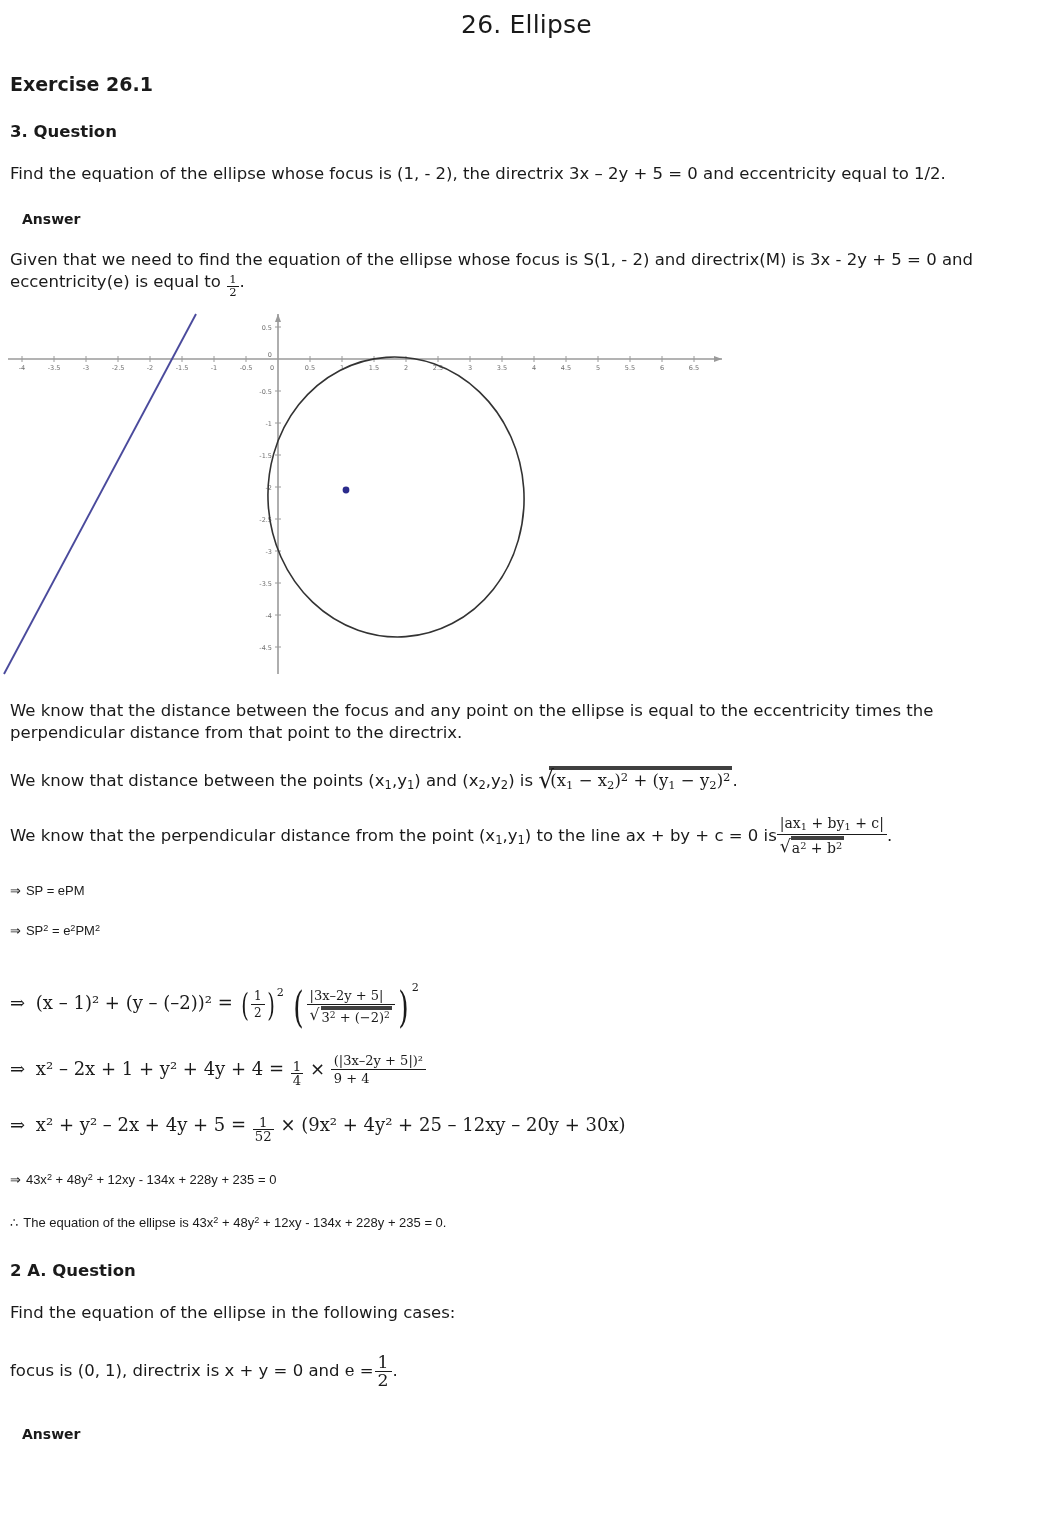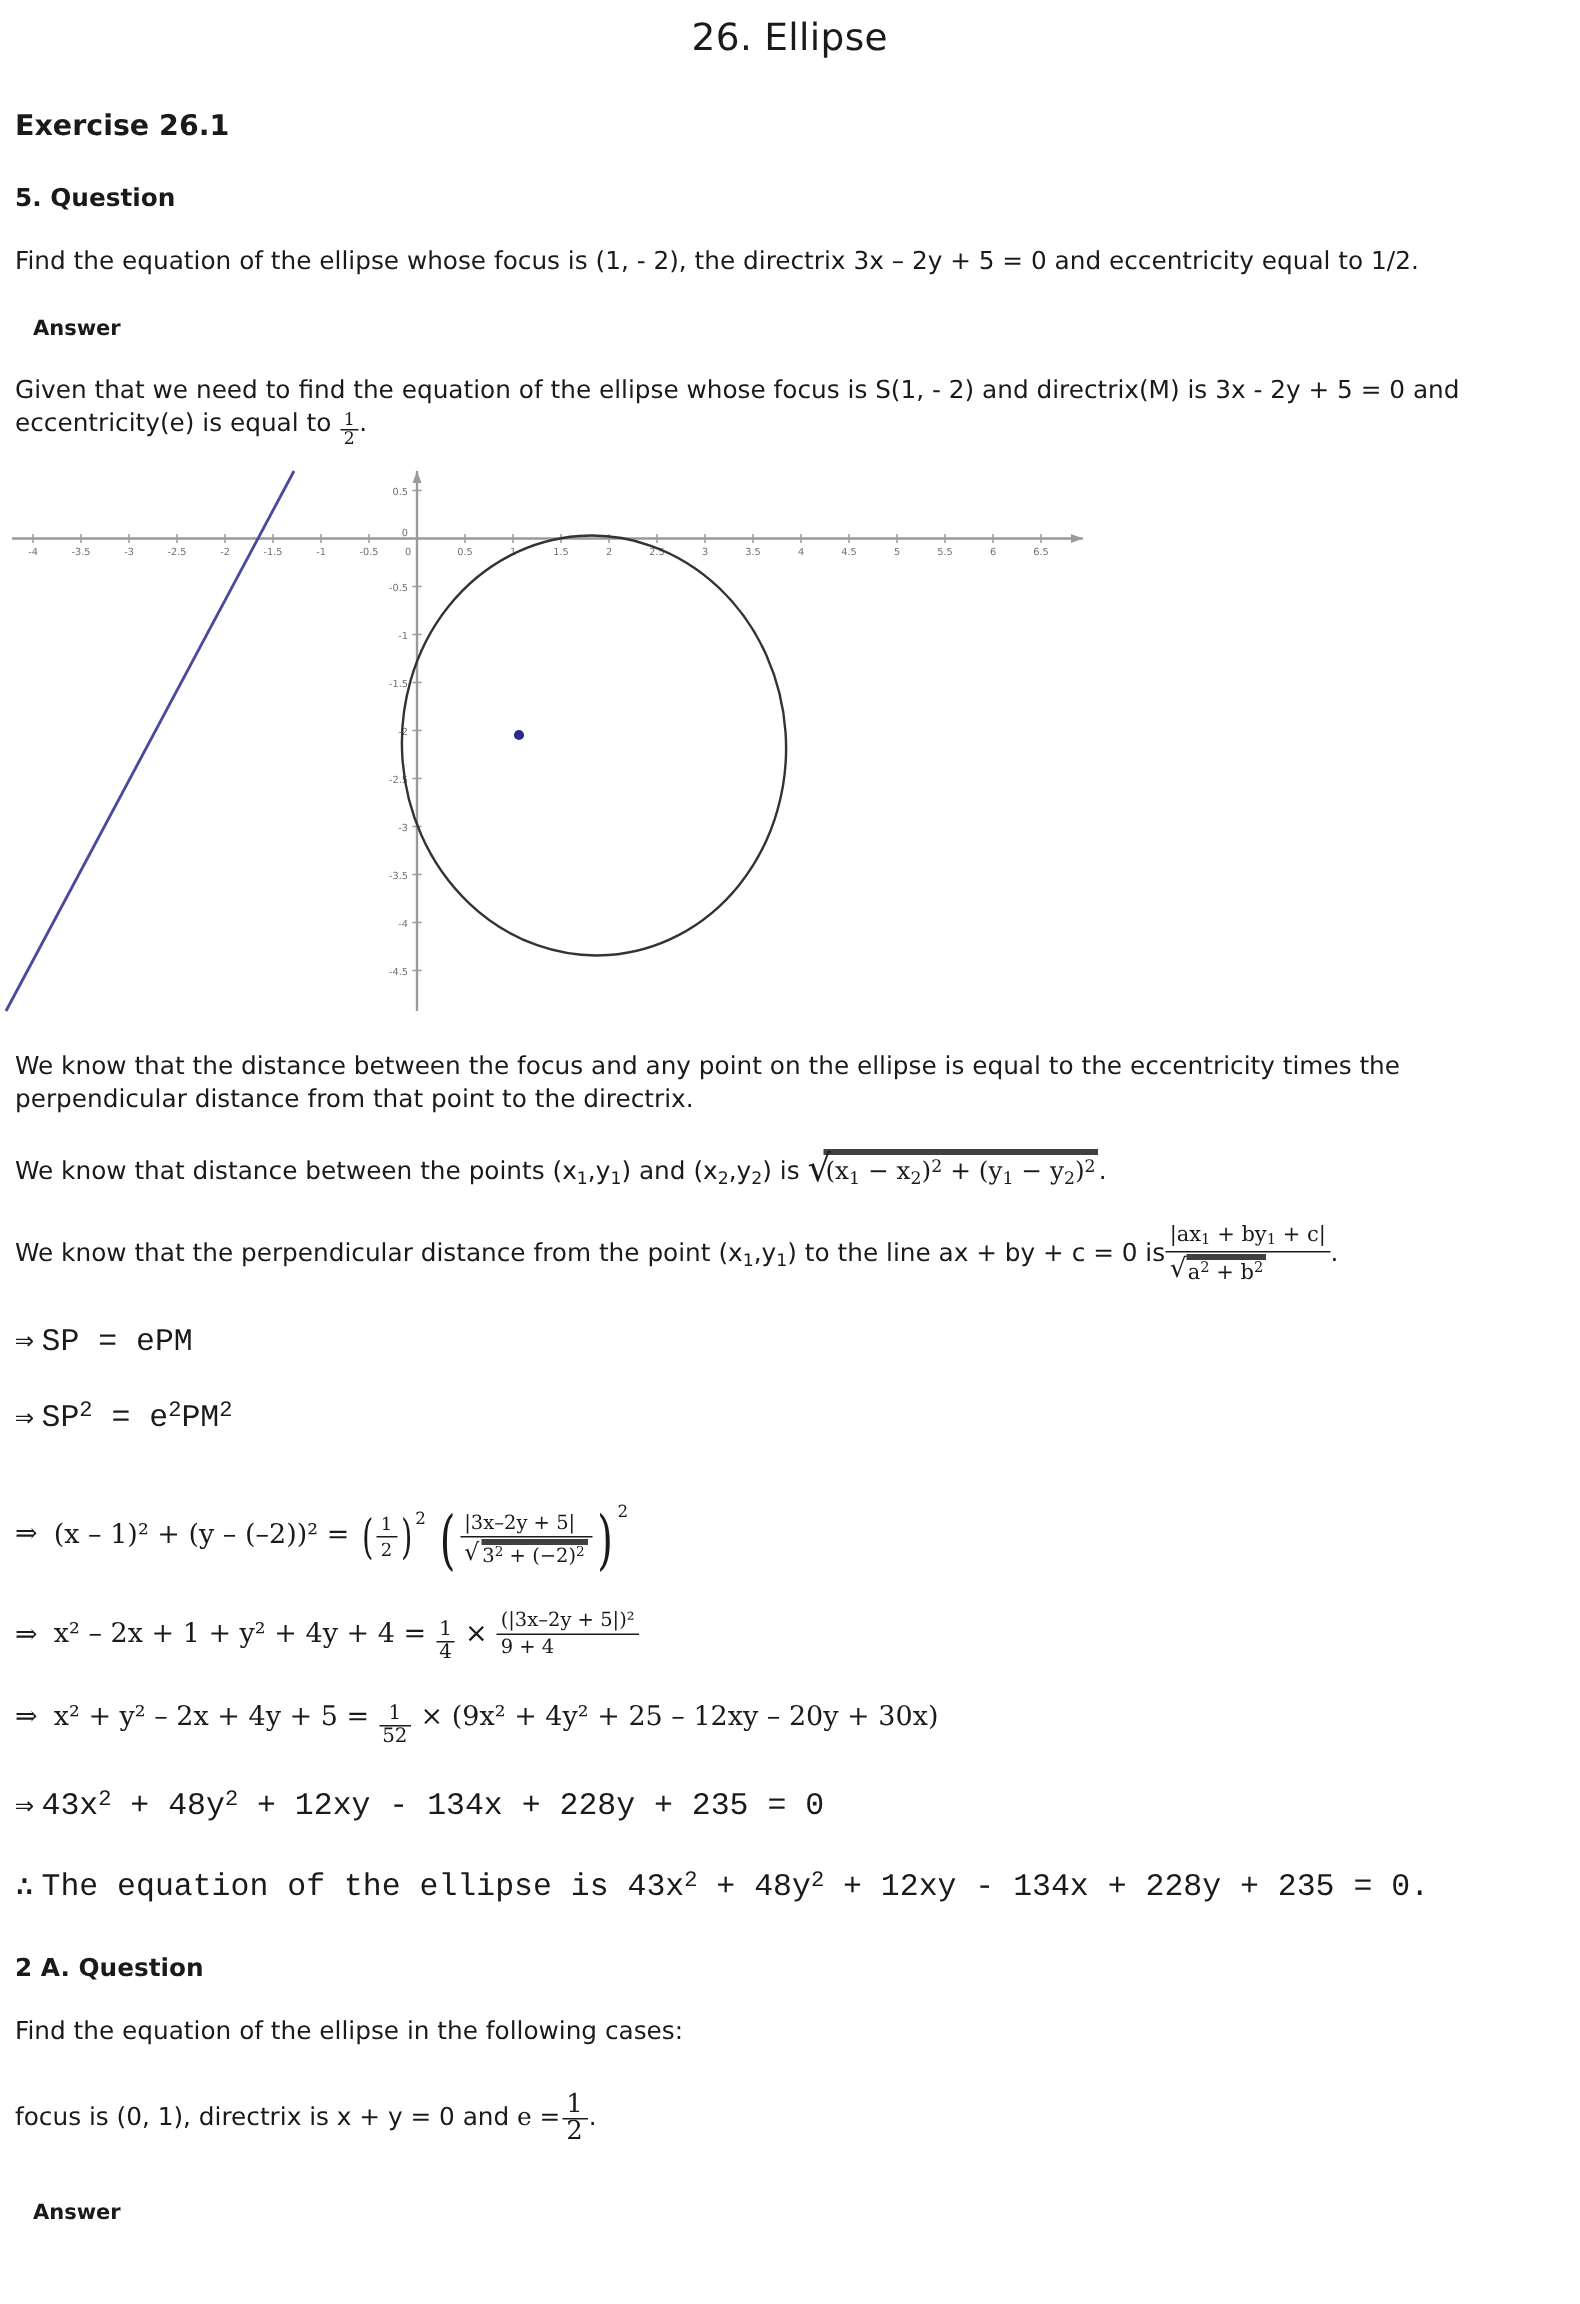--- a/index.html
+++ b/index.html
@@ -118,22 +118,22 @@
   .stack-frac .sd { display: block; padding: 1px 3px 0 3px; border-top: 1px solid #1a1a1a; }
 
   .eqline {
     font-size: 18px;
     margin: 25px 0 0 0;
     line-height: 1.2;
     font-family: "DejaVu Serif", "Liberation Serif", serif;
   }
   .eqline .sans { font-family: "DejaVu Sans", "Liberation Sans", sans-serif; }
   .eqline.sansline {
-    font-family: Liberation Mono, monospace;
-    font-size: 21px;
+    font-family: Liberation Sans, sans-serif;
+    font-size: 13px;
   }
   .arrow { margin-right: 5px; }
 
   
   .graph-block {
     position: relative;
     width: 1053px;
     height: 372px;
     margin: 8px 0 0 0;
     overflow: hidden;
@@ -144,21 +144,21 @@
 <body>
 
 <div class="page">
 
   <div class="chapter-title">26. Ellipse</div>
 
   <div class="body-wrap">
 
     <h2 class="exercise">Exercise 26.1</h2>
 
-    <h3 class="qhead">5. Question</h3>
+    <h3 class="qhead">3. Question</h3>
 
     <p class="para">Find the equation of the ellipse whose focus is (1, - 2), the directrix 3x – 2y + 5 = 0 and eccentricity equal to 1/2.</p>
 
     <div class="ans-head">Answer</div>
 
     <p class="para"><span>Given that we need to find the equation of the ellipse whose focus is S(1, - 2) and directrix(M) is 3x - 2y + 5 = 0 and eccentricity(e) is equal to </span><span class="frac"><span class="num">1</span><span class="den">2</span></span><span>.</span></p>
   </div>
 
   <div class="graph-block">
     <svg class="graph-svg" width="1053" height="372" viewBox="0 0 1053 372">

